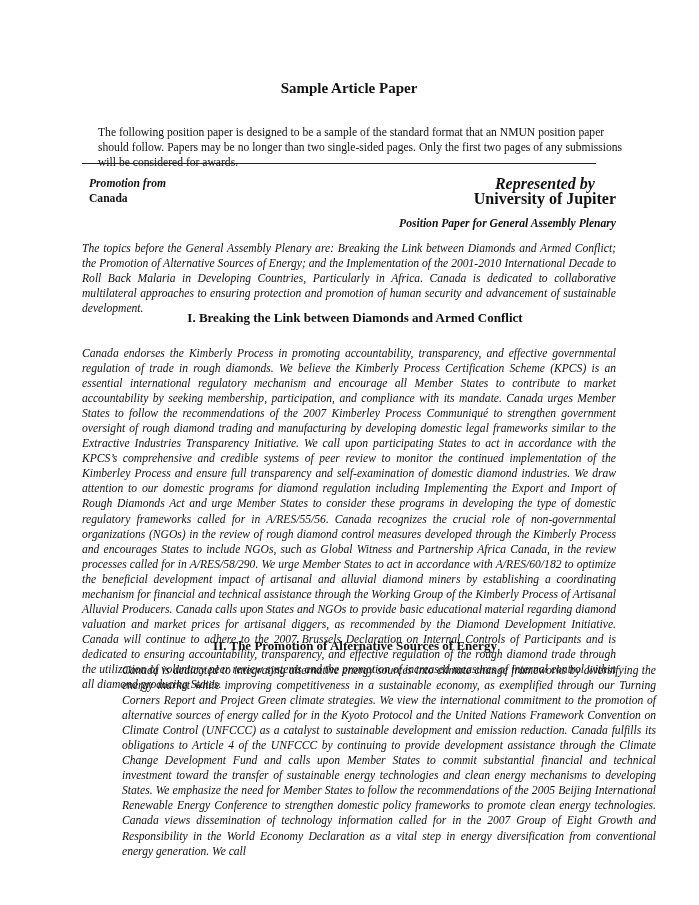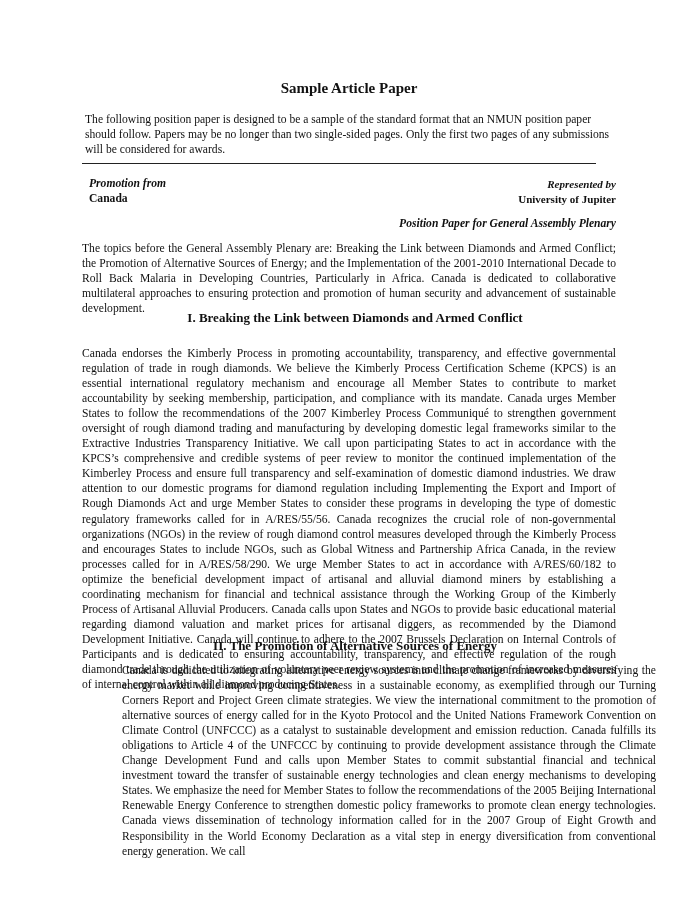--- a/index.html
+++ b/index.html
@@ -7,42 +7,42 @@
     width: 699px; height: 905px; position: relative; overflow: hidden;
     font-family: "Liberation Serif", serif; color: #111111;
   }
   .page { position: absolute; left: 82px; top: 0; width: 534px; }
   .title {
     position: absolute; top: 80px; left: 0; width: 534px;
     text-align: center; font-weight: bold; font-size: 15px;
   }
   .intro {
     position: absolute; top: 109px; left: 0; width: 534px;
-    font-size: 11.6px; line-height: 15.2px; margin: 3px;
+    font-size: 11.6px; line-height: 15.2px; margin: 16px;
   }
   .rule {
     position: absolute; top: 163px; left: 0; width: 514px; height: 0;
     border-top: 1.6px solid #222222;
   }
   .deleg {
     position: absolute; top: 177px; left: 7px; font-size: 11.6px; line-height: 14.5px;
     font-weight: bold;
   }
   .repr {
-    position: absolute; top: 177px; right: 0; font-size: 11px; line-height: 14.5px;
-    font-weight: bold; text-align: right;
+    position: absolute; top: 177px; right: 0; font-size: 16px; line-height: 14.5px;
+    font-weight: bold; text-align: center;
   }
   .it { font-style: italic; }
   .subtitle {
     position: absolute; top: 217px; left: 0; width: 534px;
     text-align: right; font-style: italic; font-weight: bold; font-size: 11.6px;
   }
   .para {
     position: absolute; left: 0; width: 534px; margin: 0;
-    font-size: 11.6px; line-height: 15.05px; text-align: justify;
+    font-size: 11.6px; line-height: 15.05px; text-align: justify; font-style: italic;
   }
   .heading {
     position: absolute; left: 6px; width: 534px; text-align: center;
     font-weight: bold; font-size: 13px;
   }
   #p0 { top: 241px; }
   #h1 { top: 310px; }
   #p1 { top: 346px; }
   #h2 { top: 638px; }
   #p2 { top: 663px; margin-left: 40px; }

